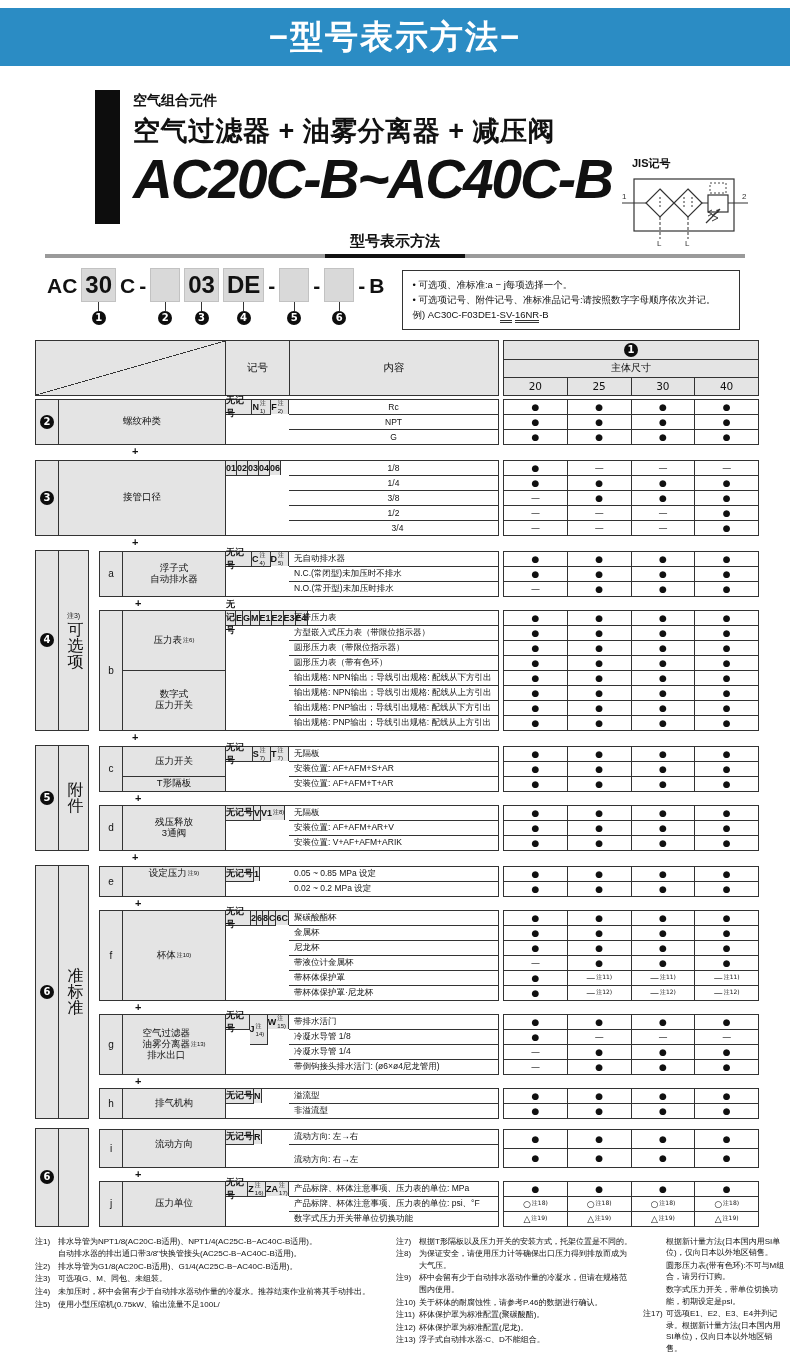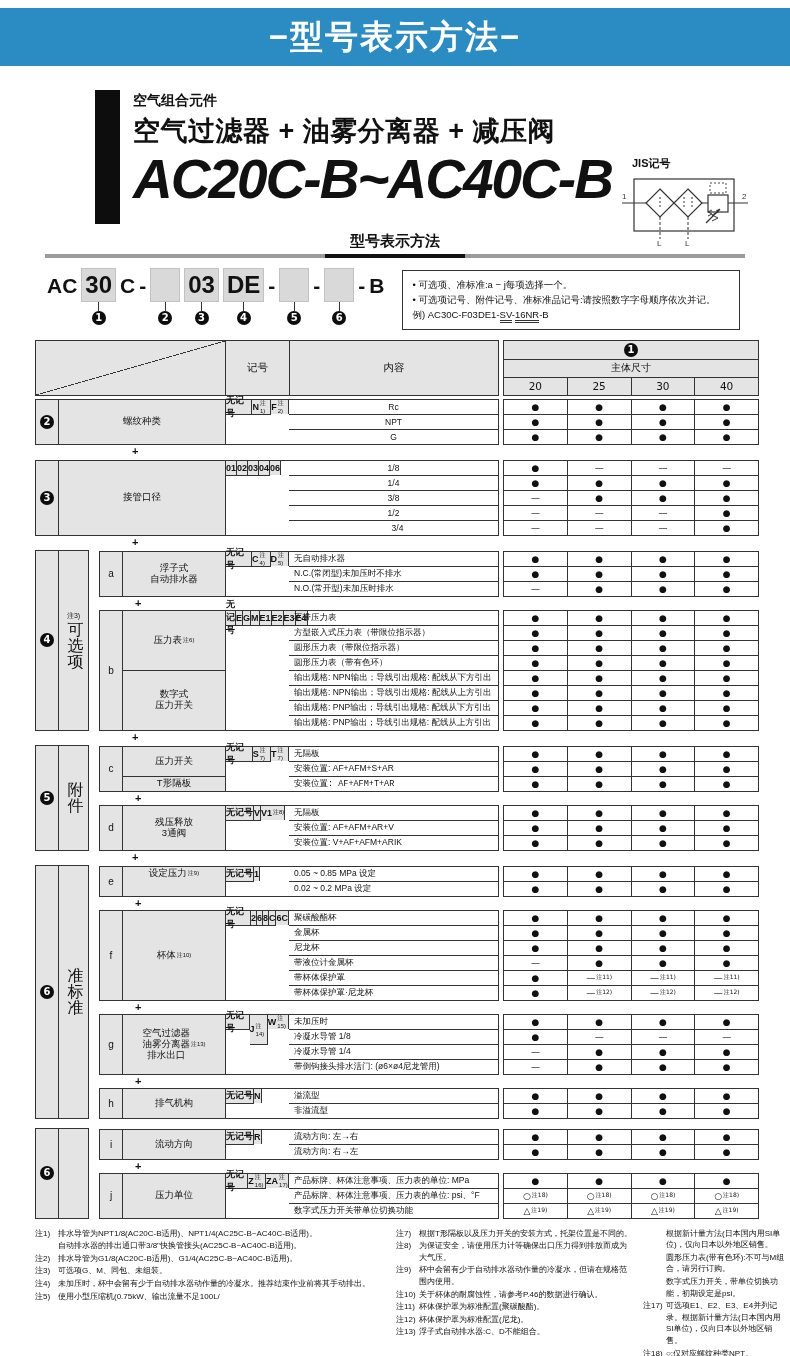--- a/index.html
+++ b/index.html
@@ -529,21 +529,21 @@
                   <sup class="fn">注7)</sup>
                 </div>
                 <div class="sym-cell last" style="height: 14px;">
                   <span>T</span>
                   <sup class="fn">注7)</sup>
                 </div>
               </div>
               <div class="desc-col">
                 <div class="desc-cell" style="height: 15px;">无隔板</div>
                 <div class="desc-cell" style="height: 15px;">安装位置: AF+AFM+S+AR</div>
-                <div class="desc-cell last" style="height: 14px; font-family: Liberation Mono, monospace;">安装位置: AF+AFM+T+AR</div>
+                <div class="desc-cell last" style="height: 14px;">安装位置: AF+AFM+T+AR</div>
               </div>
             </div>
             <div class="size-table">
               <div class="srow">
                 <div class="scell">●</div>
                 <div class="scell">●</div>
                 <div class="scell">●</div>
                 <div class="scell">●</div>
               </div>
               <div class="srow">
@@ -763,21 +763,21 @@
                 <div class="sym-cell" style="height: 30px;">
                   <span>J</span>
                   <sup class="fn">注14)</sup>
                 </div>
                 <div class="sym-cell last" style="height: 14px;">
                   <span>W</span>
                   <sup class="fn">注15)</sup>
                 </div>
               </div>
               <div class="desc-col">
-                <div class="desc-cell" style="height: 15px;">未加压时</div>
+                <div class="desc-cell" style="height: 15px;">带排水活门</div>
                 <div class="desc-cell" style="height: 15px;">冷凝水导管 1/8</div>
                 <div class="desc-cell" style="height: 15px;">冷凝水导管 1/4</div>
                 <div class="desc-cell last" style="height: 14px;">带倒钩接头排水活门: (ø6×ø4尼龙管用)</div>
               </div>
             </div>
             <div class="size-table">
               <div class="srow">
                 <div class="scell">●</div>
                 <div class="scell">●</div>
                 <div class="scell">●</div>
@@ -859,21 +859,21 @@
               <div class="sym-col">
                 <div class="sym-cell" style="height: 15px;">
                   <span>无记号</span>
                 </div>
                 <div class="sym-cell last" style="height: 14px;">
                   <span>R</span>
                 </div>
               </div>
               <div class="desc-col">
                 <div class="desc-cell" style="height: 15px;">流动方向: 左→右</div>
-                <div class="desc-cell last" style="height: 14px;">流动方向: 右→左</div>
+                <div class="desc-cell last" style="height: 14px; margin-top: 8px;">流动方向: 右→左</div>
               </div>
             </div>
             <div class="size-table">
               <div class="srow">
                 <div class="scell">●</div>
                 <div class="scell">●</div>
                 <div class="scell">●</div>
                 <div class="scell">●</div>
               </div>
               <div class="srow">

